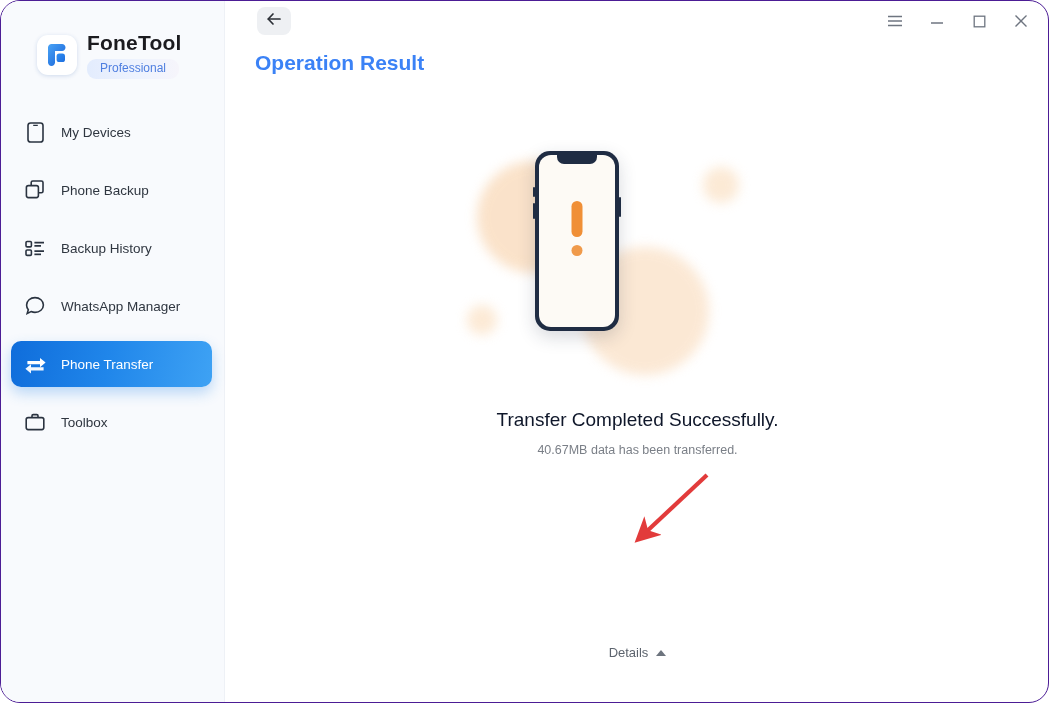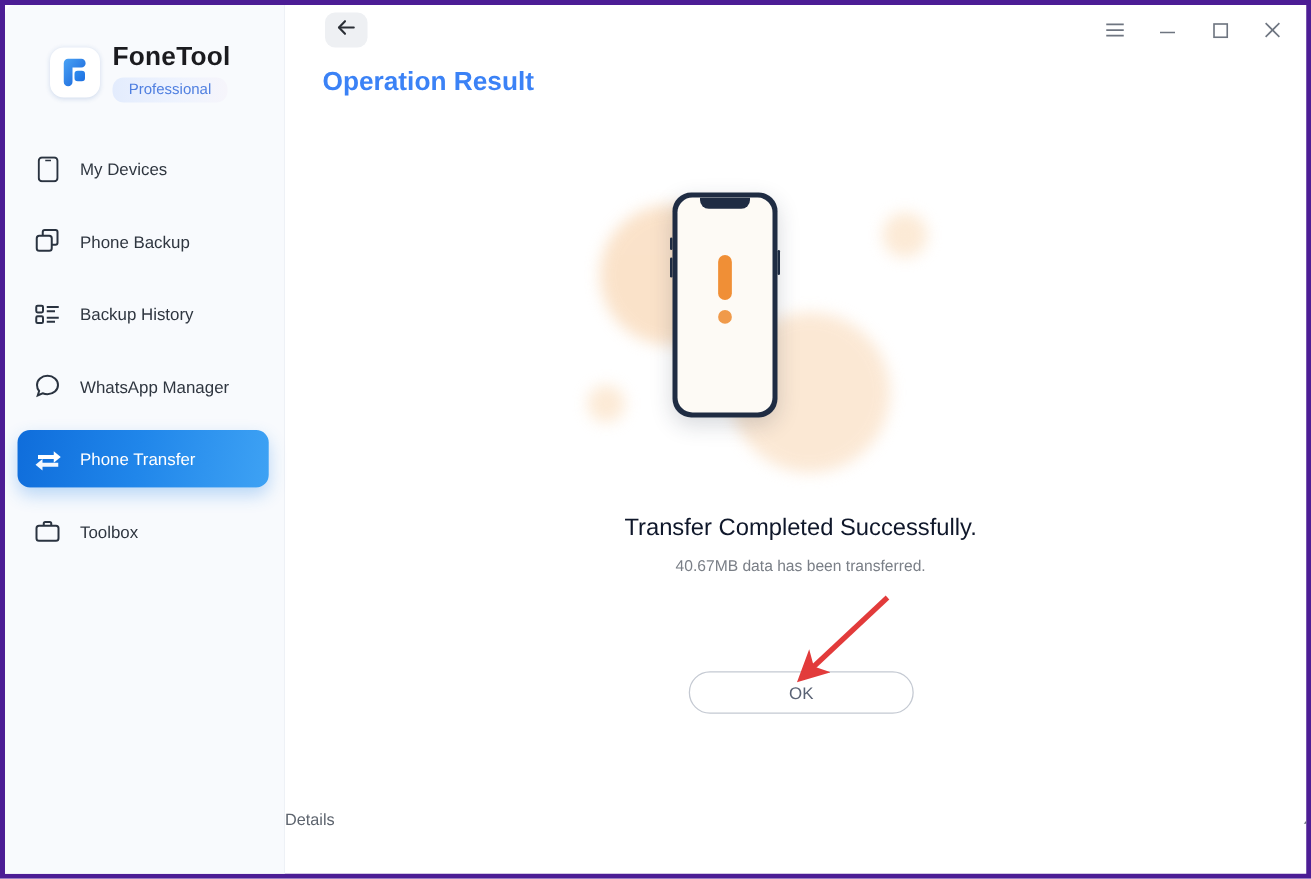--- a/index.html
+++ b/index.html
@@ -7,22 +7,22 @@
     padding: 0;
     background: #ffffff;
     font-family: "Liberation Sans", sans-serif;
   }
   #app {
     position: relative;
     width: 1049px;
     height: 703px;
     overflow: hidden;
     background: #ffffff;
-    border-radius: 0;
-    border: 4px solid #4c1d95;
+    border-radius: 20px;
+    border: 1px solid #4c1d95;
     box-sizing: border-box;
   }
 
   
   #sidebar {
     position: absolute;
     left: 0; top: 0;
     width: 224px;
     height: 703px;
     background: #f8fafd;
@@ -228,21 +228,21 @@
   #arrow {
     position: absolute;
     left: 400px; top: 382px;
     width: 90px; height: 75px;
     pointer-events: none;
   }
 
   #details {
     position: absolute;
     left: 0; right: 0; top: 556px;
-    display: flex; align-items: center; justify-content: space-between;
+    display: flex; align-items: center; justify-content: center;
     gap: 8px;
     cursor: pointer;
   }
   #details .d-label { font-size: 13px; color: #5d646e; }
   .caret-up {
     width: 0; height: 0;
     border-left: 5px solid transparent;
     border-right: 5px solid transparent;
     border-bottom: 6px solid #6d747e;
   }
@@ -397,21 +397,20 @@
           <div class="notch"></div>
           <div class="excl-bar"></div>
           <div class="excl-dot"></div>
         </div>
       </div>
     </div>
 
     <div id="result-title">Transfer Completed Successfully.</div>
     <div id="result-sub">40.67MB data has been transferred.</div>
 
-    <div id="ok-btn">OK</div>
 
     <svg id="arrow" viewBox="0 0 90 75">
       <defs>
         <marker id="ah" markerWidth="6" markerHeight="6" refX="2.6" refY="3" orient="auto">
           <path d="M0,0 L6,3 L0,6 L1.6,3 Z" fill="#e23b3b"></path>
         </marker>
       </defs>
       <line x1="82" y1="4" x2="20" y2="62" stroke="#e23b3b" stroke-width="4.2" marker-end="url(#ah)"></line>
     </svg>
 

